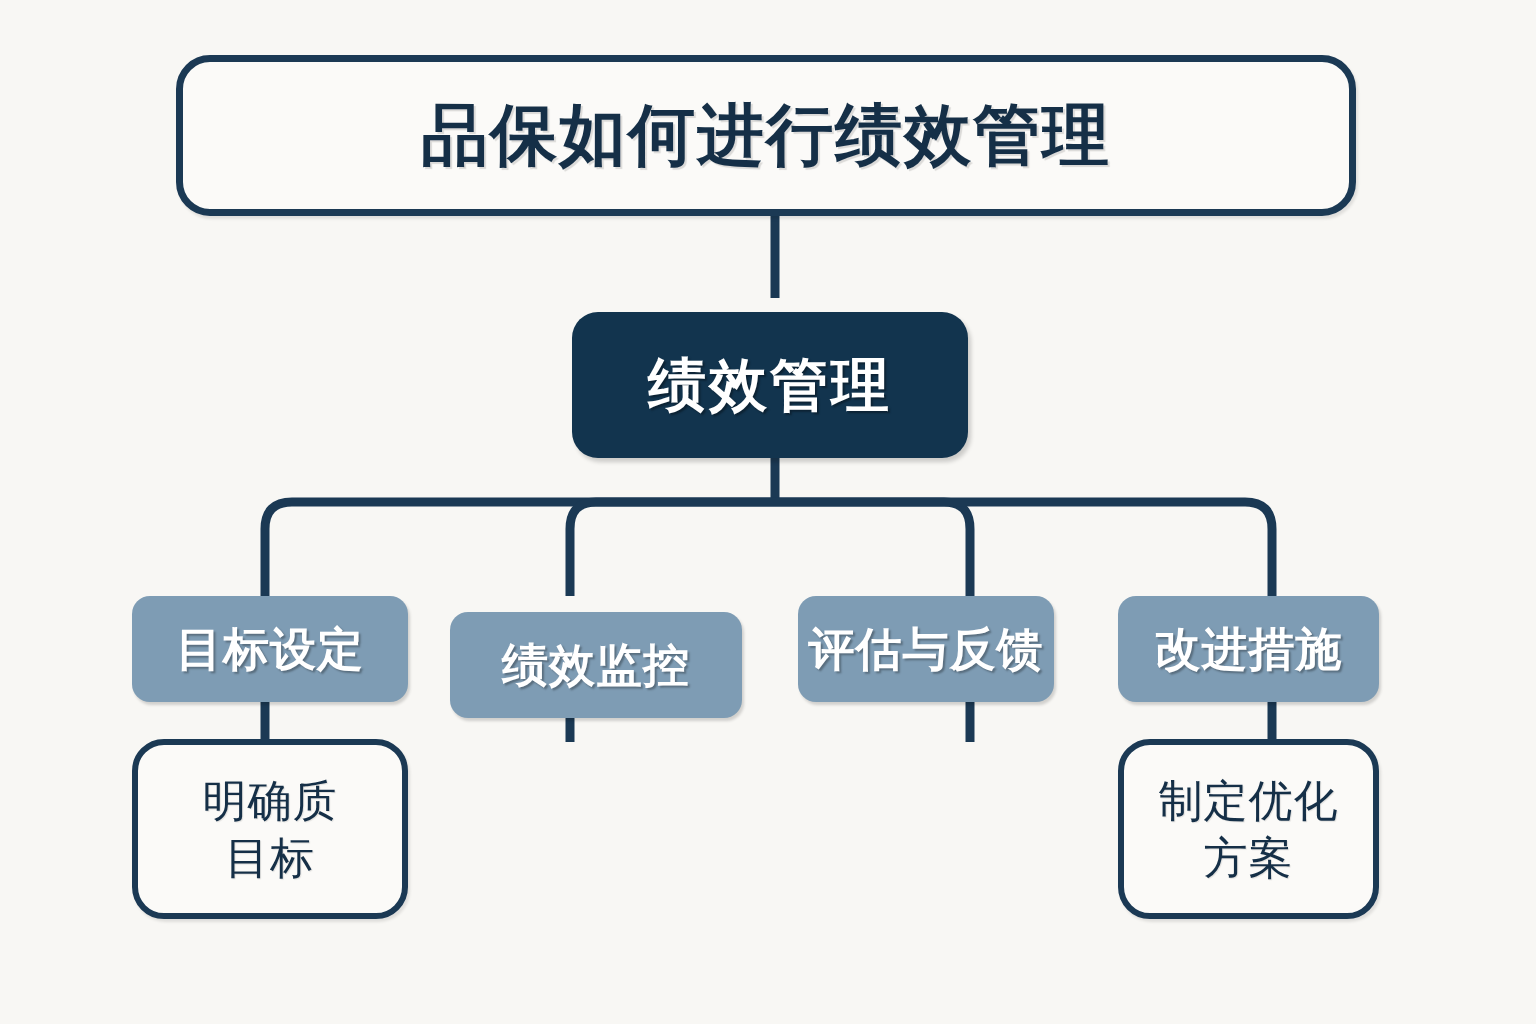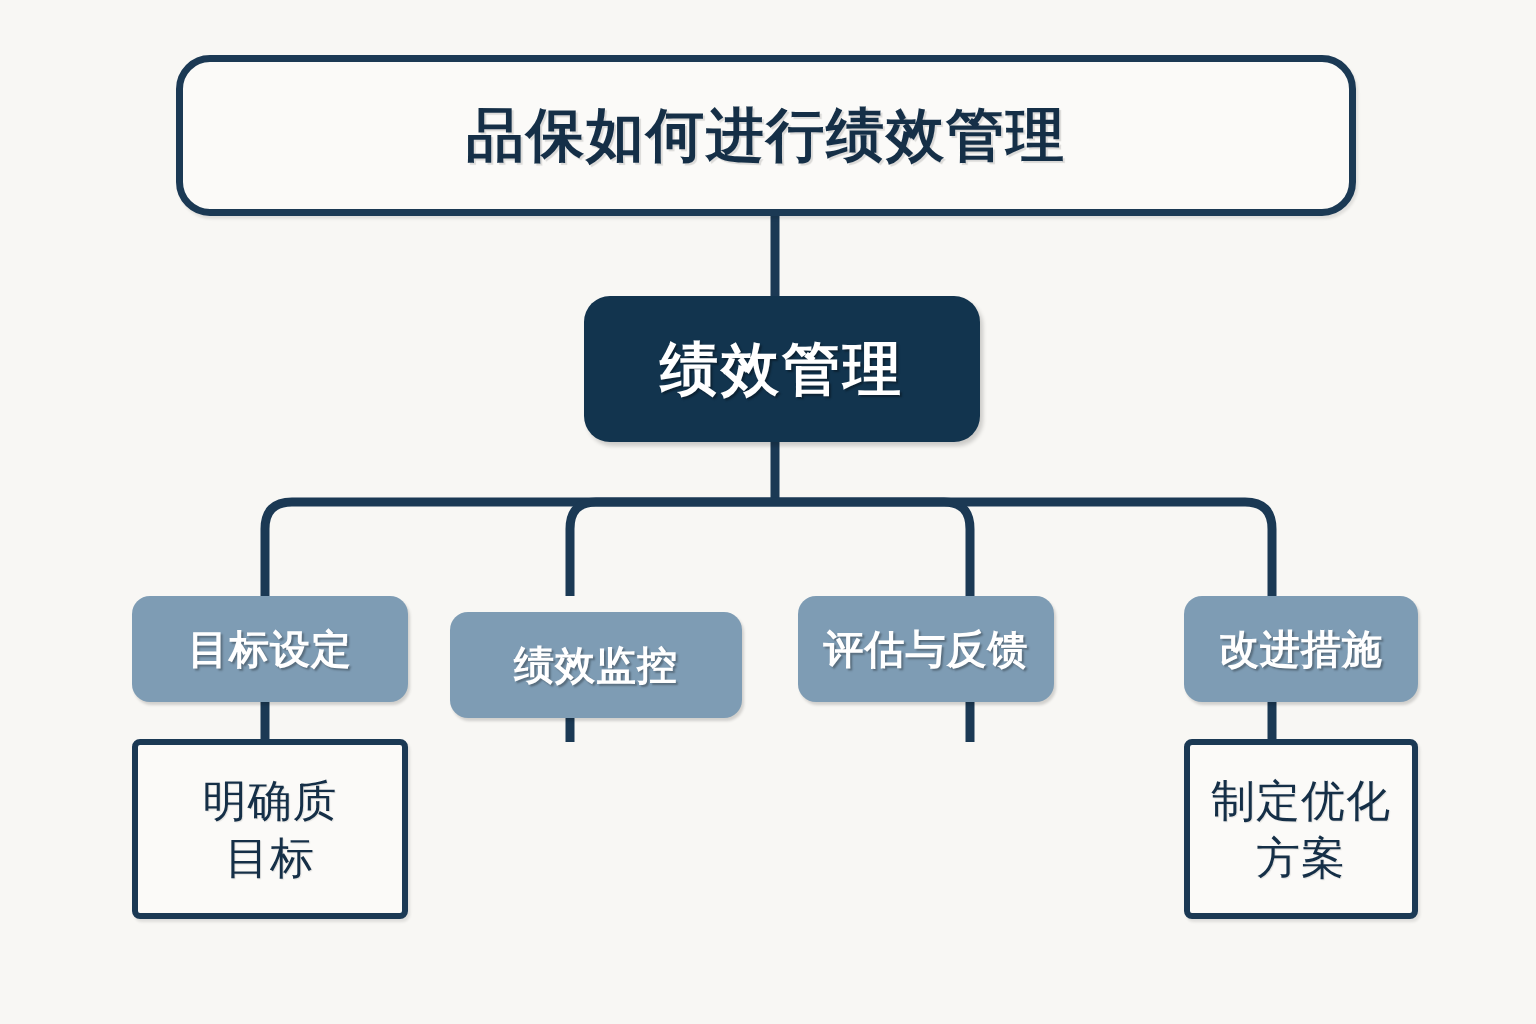--- a/index.html
+++ b/index.html
@@ -41,89 +41,88 @@
     left: 176px;
     top: 55px;
     width: 1180px;
     height: 161px;
     border: 7px solid #1b3954;
     border-radius: 34px;
     background: #fbfaf8;
     box-shadow: 2px 3px 3px rgba(0,0,0,0.10);
   }
   .node.title-node .label {
-    font-size: 58px;
+    font-size: 67px;
     font-weight: 700;
     color: #152f47;
     letter-spacing: 2px;
     line-height: 1.05;
     text-shadow: 2px 2px 1px rgba(0,0,0,0.13);
   }
 
   
   .node.core-node {
     left: 572px;
-    top: 296px;
+    top: 312px;
     width: 396px;
     height: 146px;
     background: #12344e;
     border-radius: 26px;
     box-shadow: 3px 4px 4px rgba(0,0,0,0.18);
-    margin-left: 12px;
   }
   .node.core-node .label {
     font-size: 58px;
     font-weight: 700;
     color: #ffffff;
     letter-spacing: 3px;
     line-height: 1.05;
     text-shadow: 2px 2px 2px rgba(0,0,0,0.35);
   }
 
   
   .node.mid-node {
     top: 596px;
     height: 106px;
     background: #7e9cb4;
     border-radius: 18px;
     box-shadow: 2px 3px 3px rgba(0,0,0,0.16);
   }
   .node.mid-node .label {
-    font-size: 40px;
+    font-size: 46px;
     font-weight: 700;
     color: #ffffff;
     letter-spacing: 1px;
     line-height: 1.05;
     text-shadow: 2px 2px 2px rgba(0,0,0,0.30);
   }
 
   
   .node.leaf-node {
     top: 739px;
     height: 180px;
     border: 6px solid #1b3954;
-    border-radius: 8px;
+    border-radius: 32px;
     background: #fbfaf8;
     box-shadow: 2px 3px 3px rgba(0,0,0,0.10);
   }
   .node.leaf-node .label {
     font-size: 44px;
     font-weight: 400;
     color: #152f47;
     line-height: 1.30;
     letter-spacing: 1px;
     white-space: pre-line;
     text-shadow: 1px 1px 1px rgba(0,0,0,0.10);
   }
 
   
   .col-0 { left: 132px;  width: 276px; }
   .col-1 { left: 450px;  width: 292px; margin-top: 16px; }
   .col-2 { left: 798px;  width: 256px; }
-  .col-3 { left: 1184px; width: 234px; }
+  .col-3 { left: 1118px; width: 261px; }
 </style>
 </head>
 <body>
 
 <div id="canvas">
 
   <svg id="wires" viewBox="0 0 1536 1024" xmlns="http://www.w3.org/2000/svg">
     <g fill="none" stroke="#1b3954" stroke-width="9" stroke-linecap="butt">
 
       <path d="M775,216 L775,298"></path>

